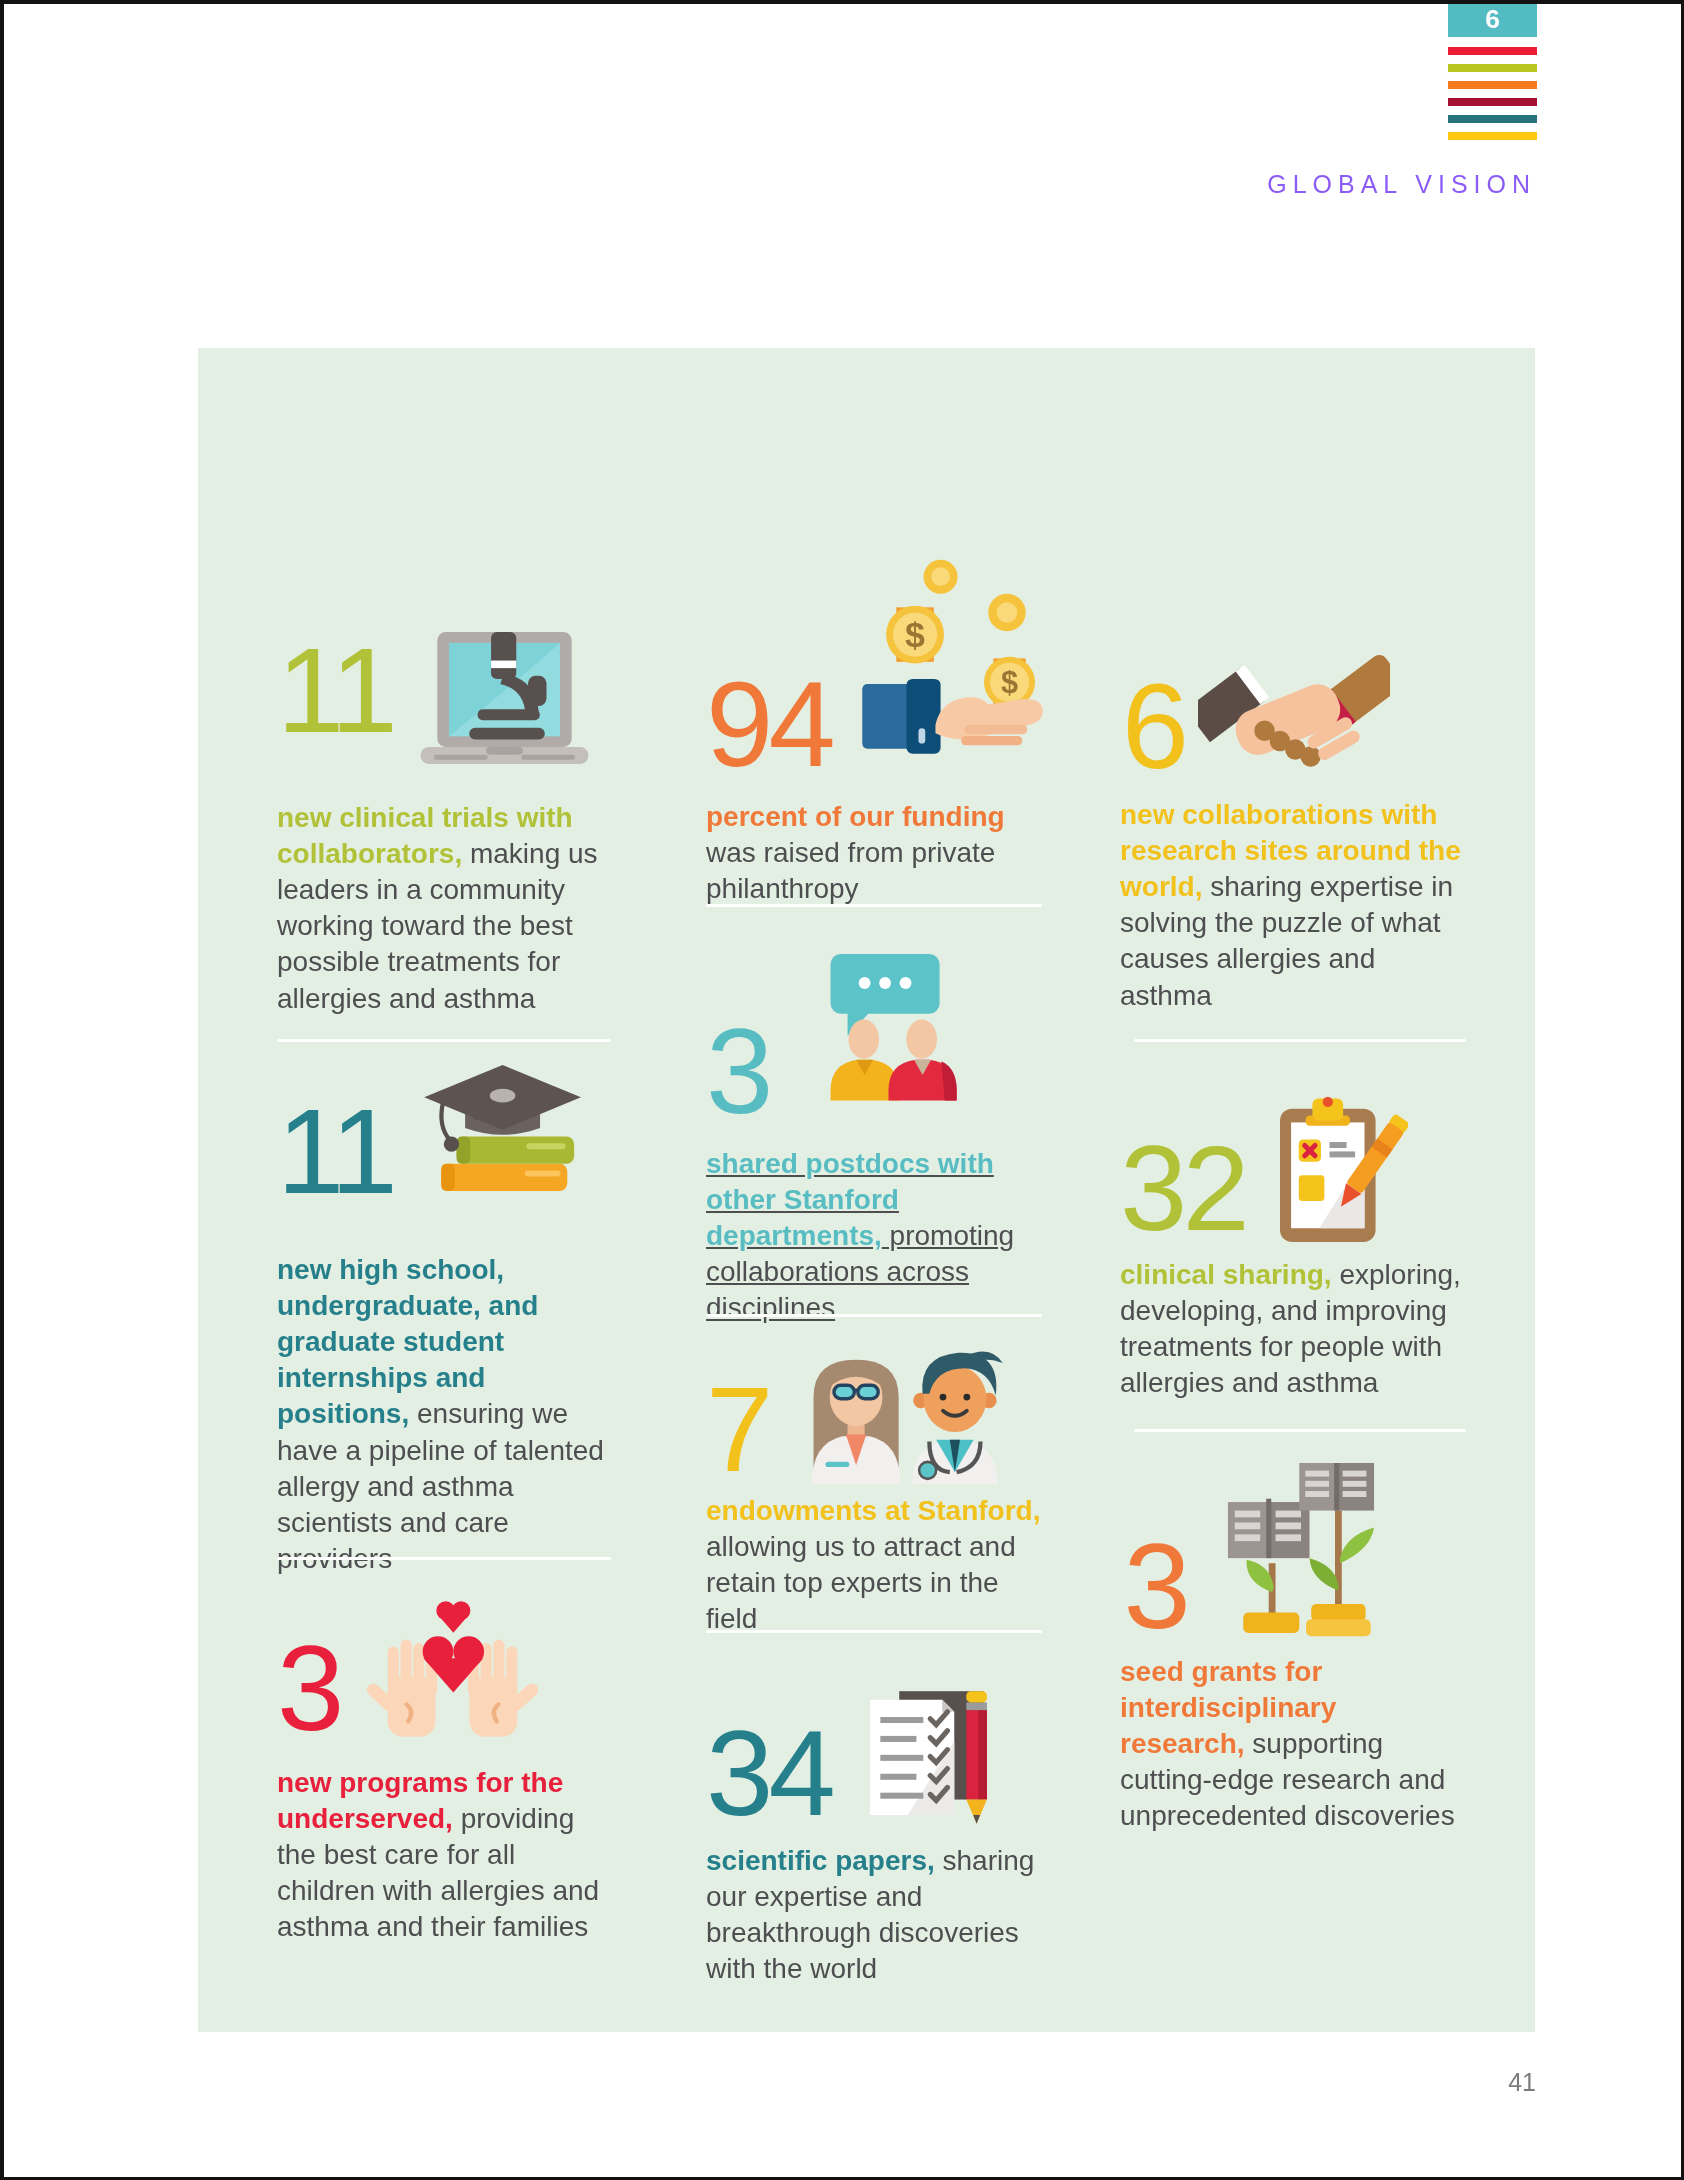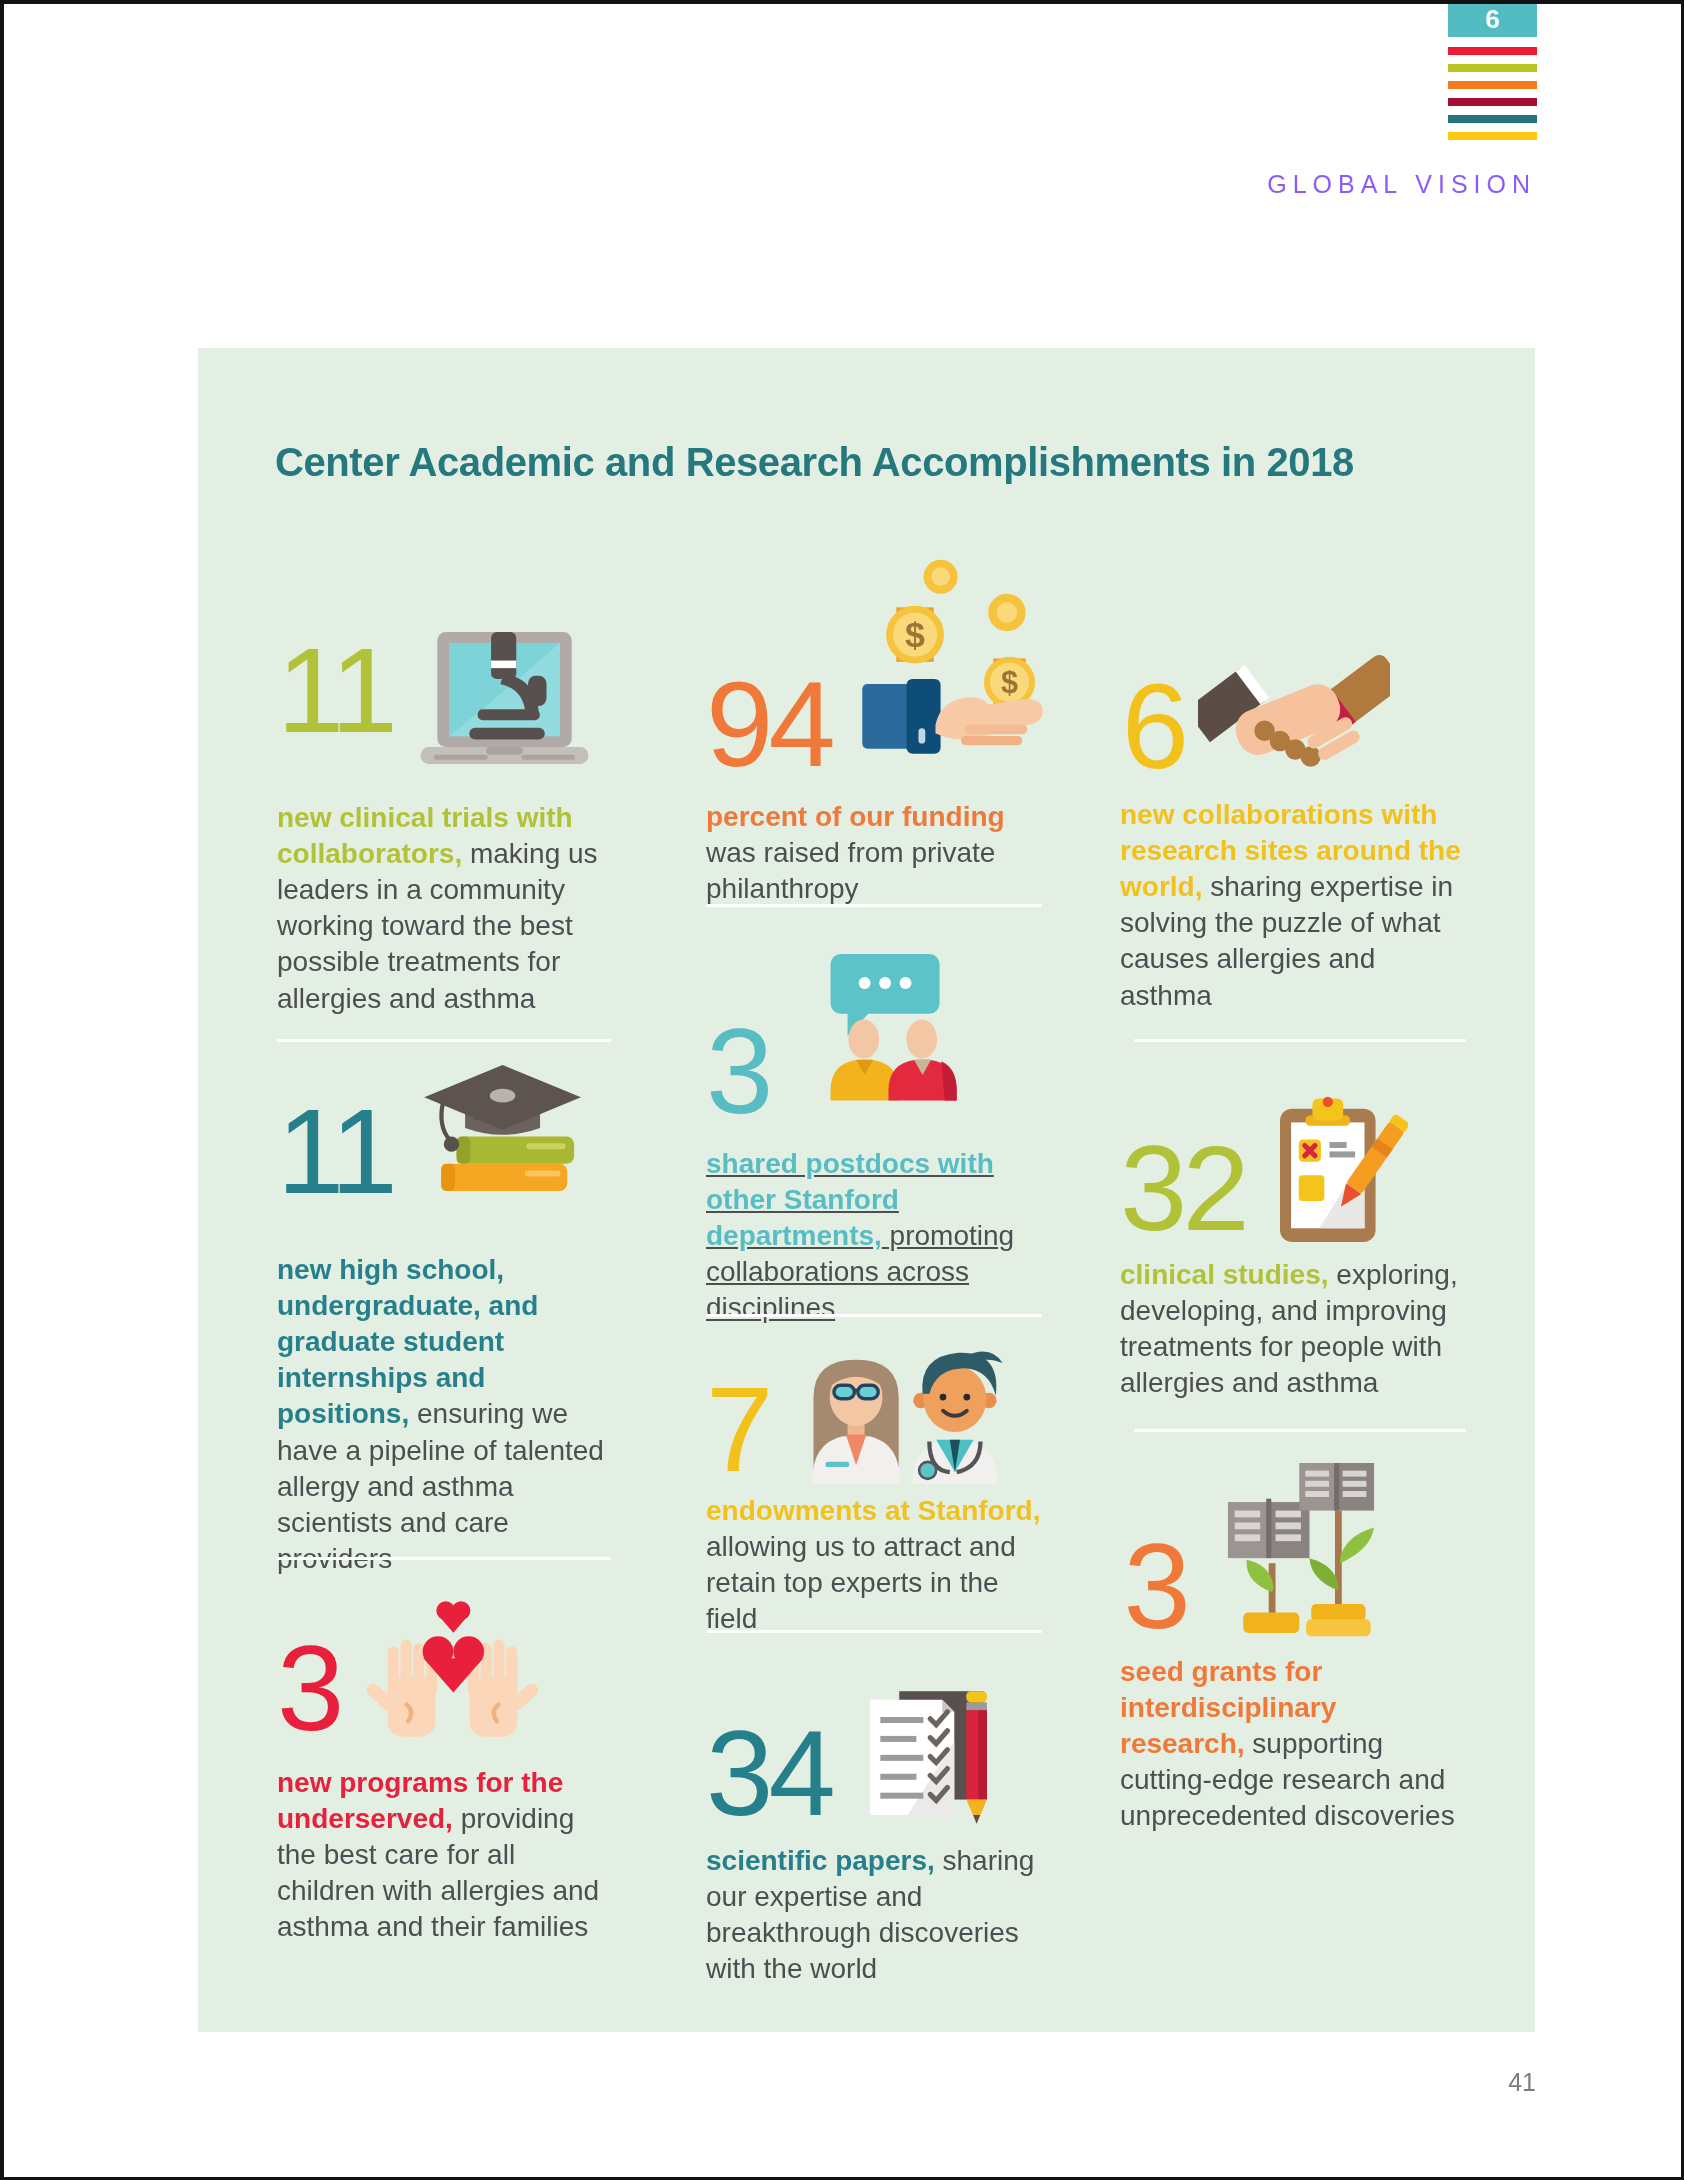--- a/index.html
+++ b/index.html
@@ -48,21 +48,20 @@
     <div class="stripe s0"></div>
     <div class="stripe s1"></div>
     <div class="stripe s2"></div>
     <div class="stripe s3"></div>
     <div class="stripe s4"></div>
     <div class="stripe s5"></div>
   </div>
   <div class="section-label">GLOBAL VISION</div>
 
   <div class="panel"></div>
-  <h1 class="title">Center Academic and Research Accomplishments in 2018</h1>
 
   <section class="stat" style="left:277px;top:630px;width:334px;">
     <span class="num c-lime" style="left:0;top:0;">11</span>
     <svg class="icon" style="left:143px;top:1.7px;" width="169" height="147" viewBox="0 0 200 175">
       <rect x="20" y="0" width="160" height="137" rx="10" fill="#b0aba8"></rect>
       <rect x="34" y="13" width="132" height="111" fill="#7ed3d8"></rect>
       <path d="M34 124 Q120 54 166 13 L166 124 Z" fill="#92dbdf"></path>
       <rect x="84" y="0" width="30" height="56" rx="7" fill="#57504e"></rect>
       <rect x="84" y="34" width="30" height="9" fill="#ffffff"></rect>
       <path d="M99 50 q40 6 42 48 l-16 0 q-2 -30 -30 -36 z" fill="#57504e"></path>
@@ -299,21 +298,21 @@
       <rect x="58" y="55" width="20" height="7" fill="#9b9b9b"></rect>
       <rect x="58" y="66" width="30" height="7" fill="#9b9b9b"></rect>
       <rect x="22" y="94" width="30" height="30" rx="4" fill="#f5c41c"></rect>
       <g transform="rotate(35 107 80)">
         <rect x="96" y="16" width="22" height="14" rx="4" fill="#f5c41c"></rect>
         <rect x="96" y="28" width="22" height="88" rx="4" fill="#f59d20"></rect>
         <rect x="96" y="52" width="22" height="12" fill="#e8821a"></rect>
         <polygon points="96,116 118,116 107,142" fill="#e8512c"></polygon>
       </g>
     </svg>
-    <p class="desc" style="top:162px;width:341px;"><b class="c-lime">clinical studies,</b><span> exploring, developing, and improving treatments for people with allergies and asthma</span></p>
+    <p class="desc" style="top:162px;width:341px;"><b class="c-lime">clinical sharing,</b><span> exploring, developing, and improving treatments for people with allergies and asthma</span></p>
   </section>
 
   <div class="divider" style="left:1134px;top:1429px;width:332px;"></div>
 
   <section class="stat" style="left:1120px;top:1461px;width:341px;">
     <span class="num c-orange" style="left:3.4px;top:65px;">3</span>
     <svg class="icon" style="left:101px;top:1.7px;" width="177" height="175" viewBox="0 0 208 206">
       <rect x="56" y="118" width="8" height="62" fill="#a5774a"></rect>
       <path d="M60 152 Q28 140 30 114 Q58 120 62 146 Z" fill="#8fc140"></path>
       <rect x="26" y="176" width="66" height="24" rx="6" fill="#f0b31c"></rect>

